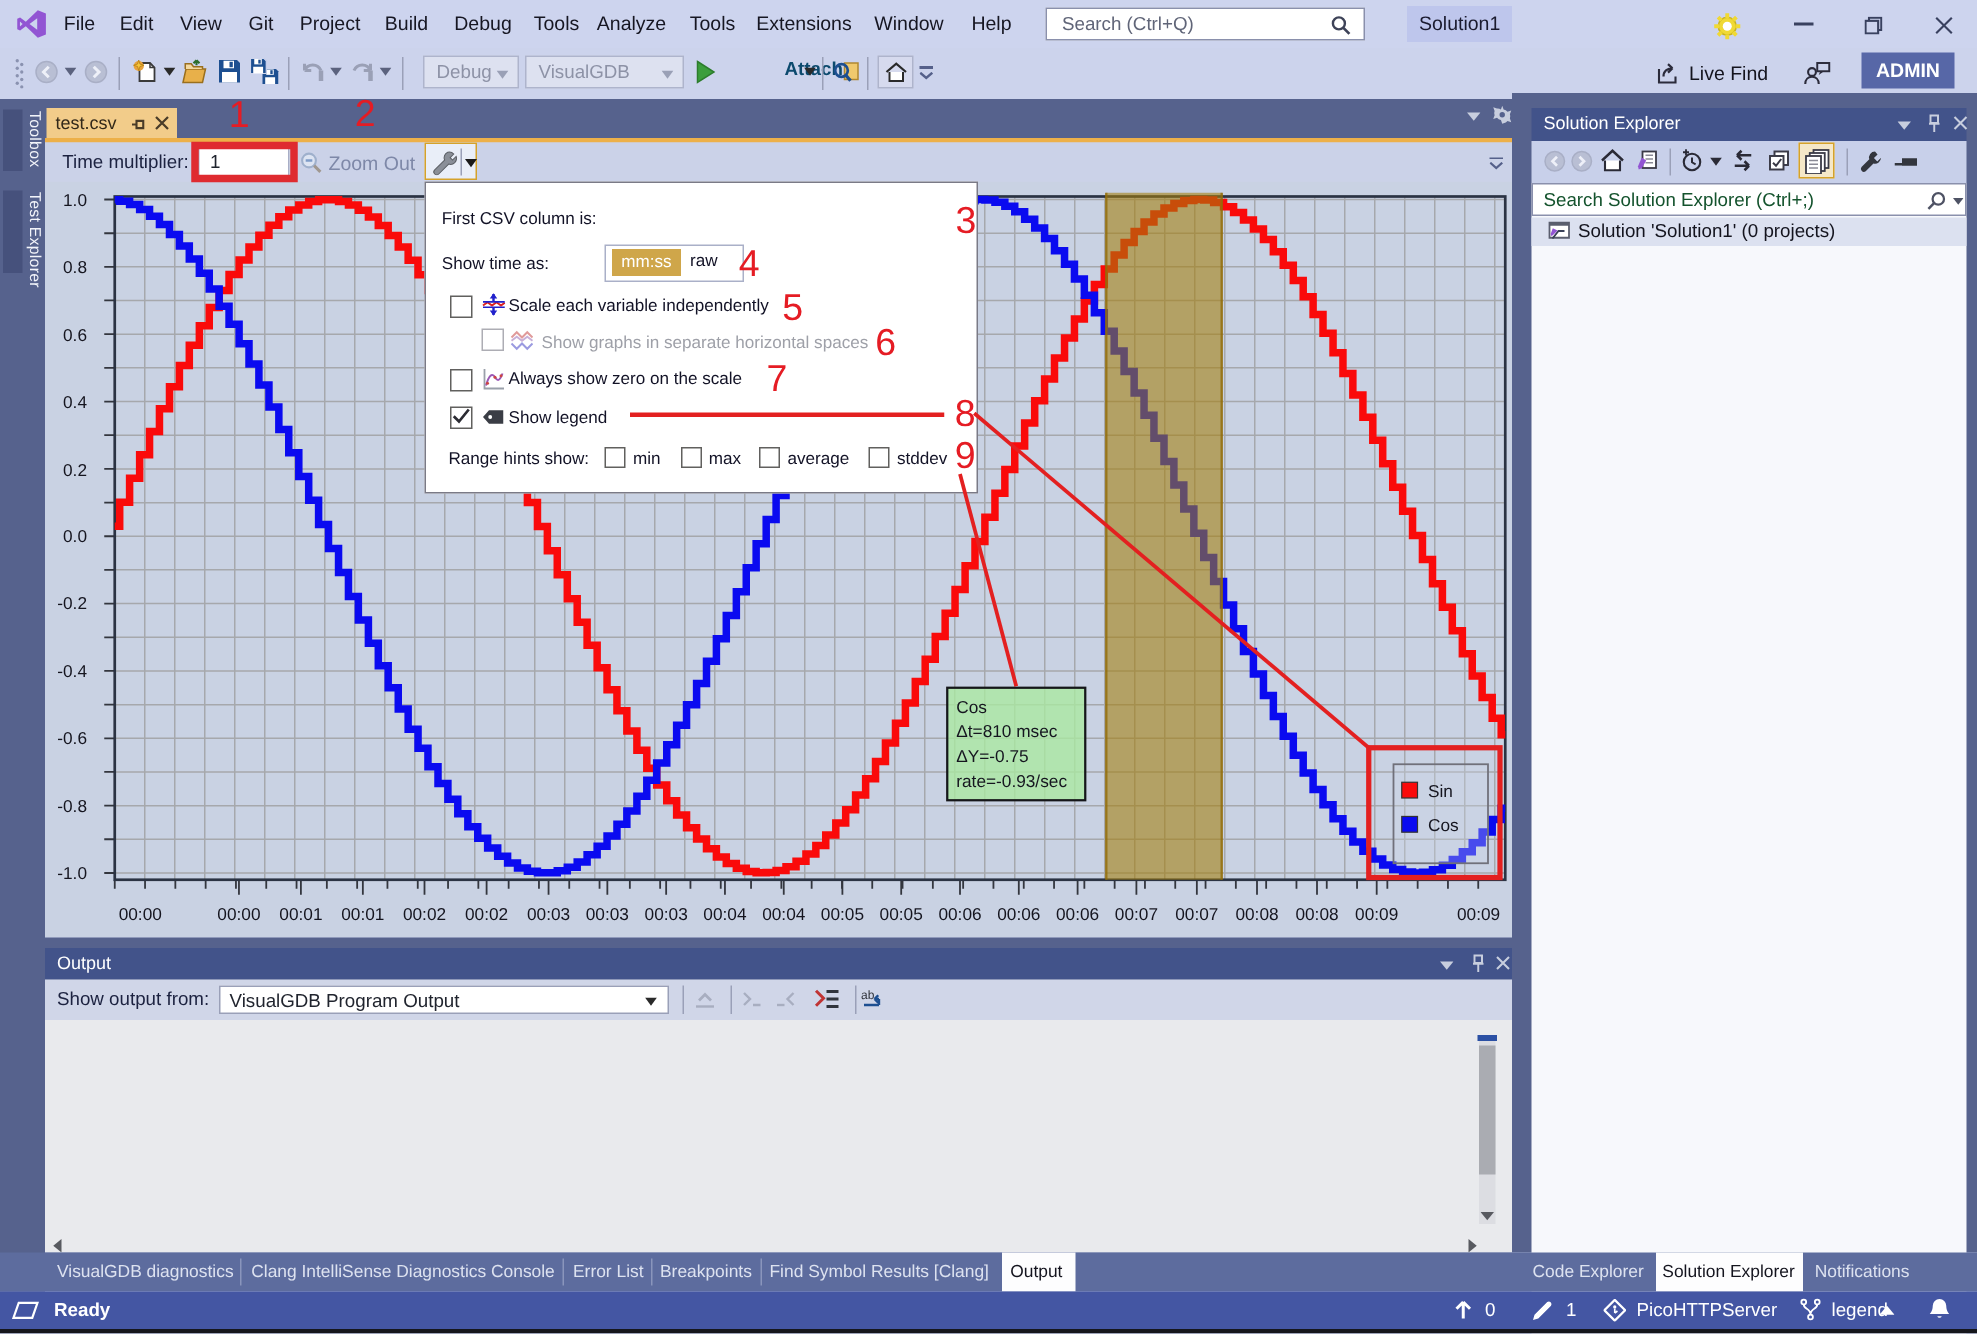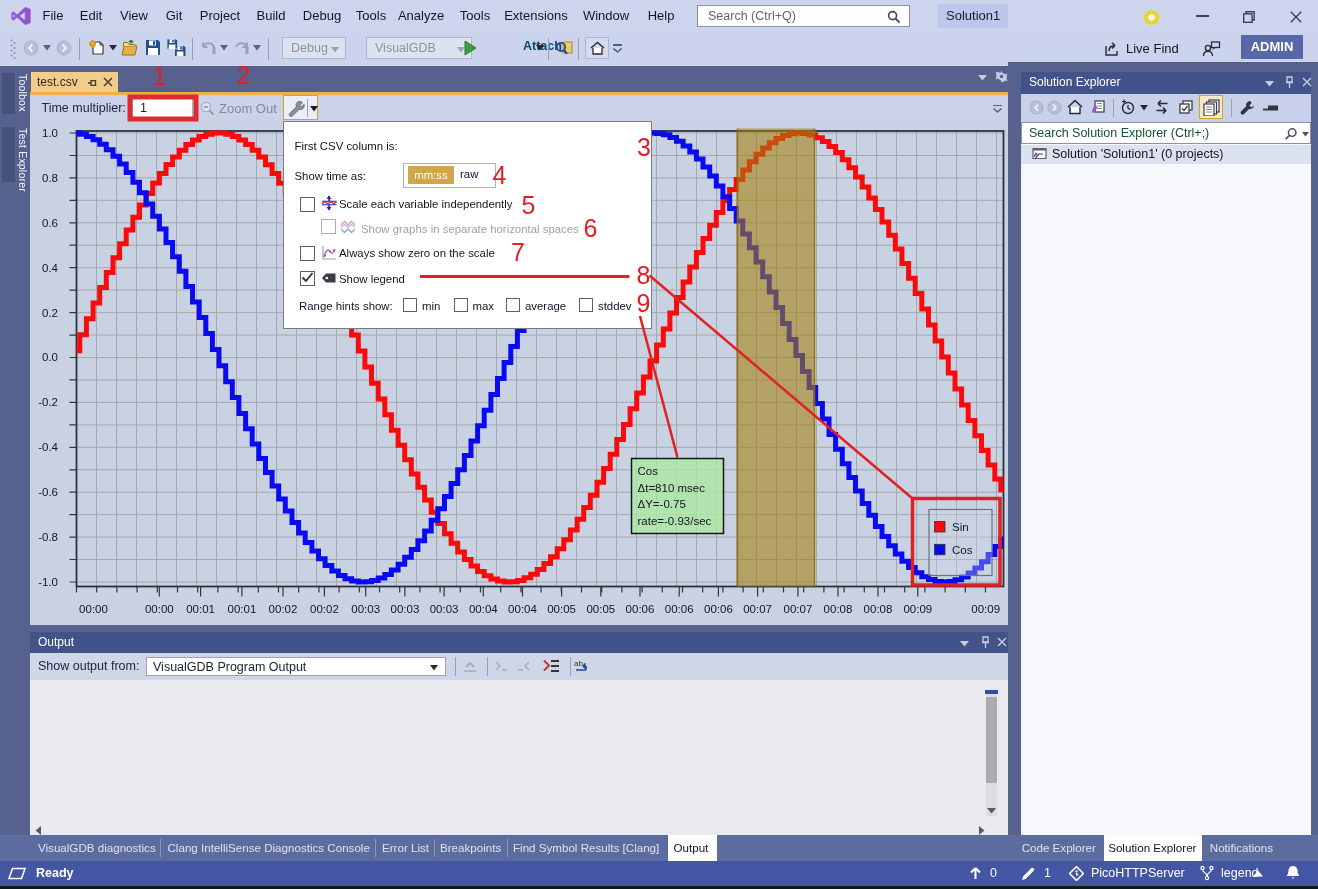--- a/index.html
+++ b/index.html
@@ -128,21 +128,21 @@
 <svg class="abs" style="left:253px;top:13px" width="8" height="6" viewBox="0 0 8 6">
       <path d="M0 0h8L4 5.5Z" fill="#5b627e"></path>
     </svg>
 <div class="sep" style="left:268px;"></div>
 <div class="abs" style="left:282px;top:5px;width:64px;height:22px;background:#dde1f0;border:1px solid #aeb4cc;">
  <span class="abs" style="left:8px;top:3px;color:#8d92a6;font-size:12.5px;">Debug</span>
  <svg class="abs" style="right:6px;top:9px" width="8" height="6" viewBox="0 0 8 6">
         <path d="M0 0h8L4 5.5Z" fill="#9aa0b6"></path>
       </svg>
 </div>
-<div class="abs" style="left:366px;top:5px;width:106px;height:22px;background:#dde1f0;border:1px solid #aeb4cc;">
+<div class="abs" style="left:350px;top:5px;width:106px;height:22px;background:#dde1f0;border:1px solid #aeb4cc;">
  <span class="abs" style="left:8px;top:3px;color:#8d92a6;font-size:12.5px;">VisualGDB</span>
  <svg class="abs" style="right:6px;top:9px" width="8" height="6" viewBox="0 0 8 6">
         <path d="M0 0h8L4 5.5Z" fill="#9aa0b6"></path>
       </svg>
 </div>
 <svg class="abs" style="left:464px;top:8px" width="13" height="16" viewBox="0 0 13 16">
       <path d="M1 1 12 8 1 15Z" fill="#3c9e3c" stroke="#2d7d2d"></path>
     </svg>
 <span class="abs" style="left:491px;top:7px;font-size:12.5px;font-weight:bold;color:#0c4a6e;margin-left:32px;">Attach...</span>
 <svg class="abs" style="left:536px;top:13px" width="8" height="6" viewBox="0 0 8 6">

